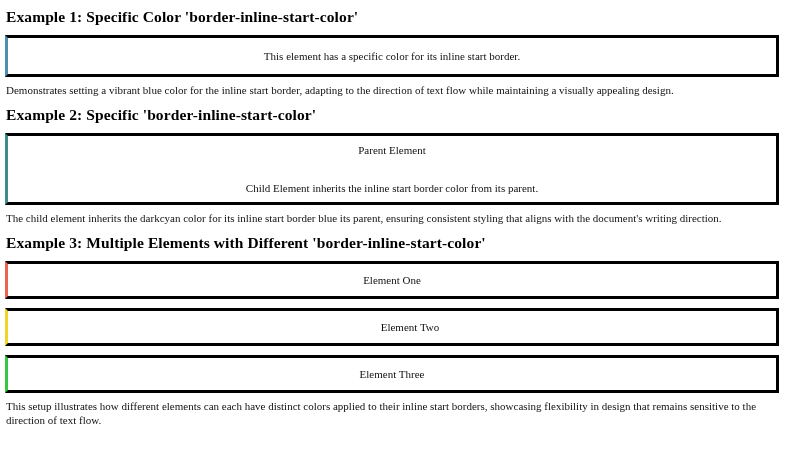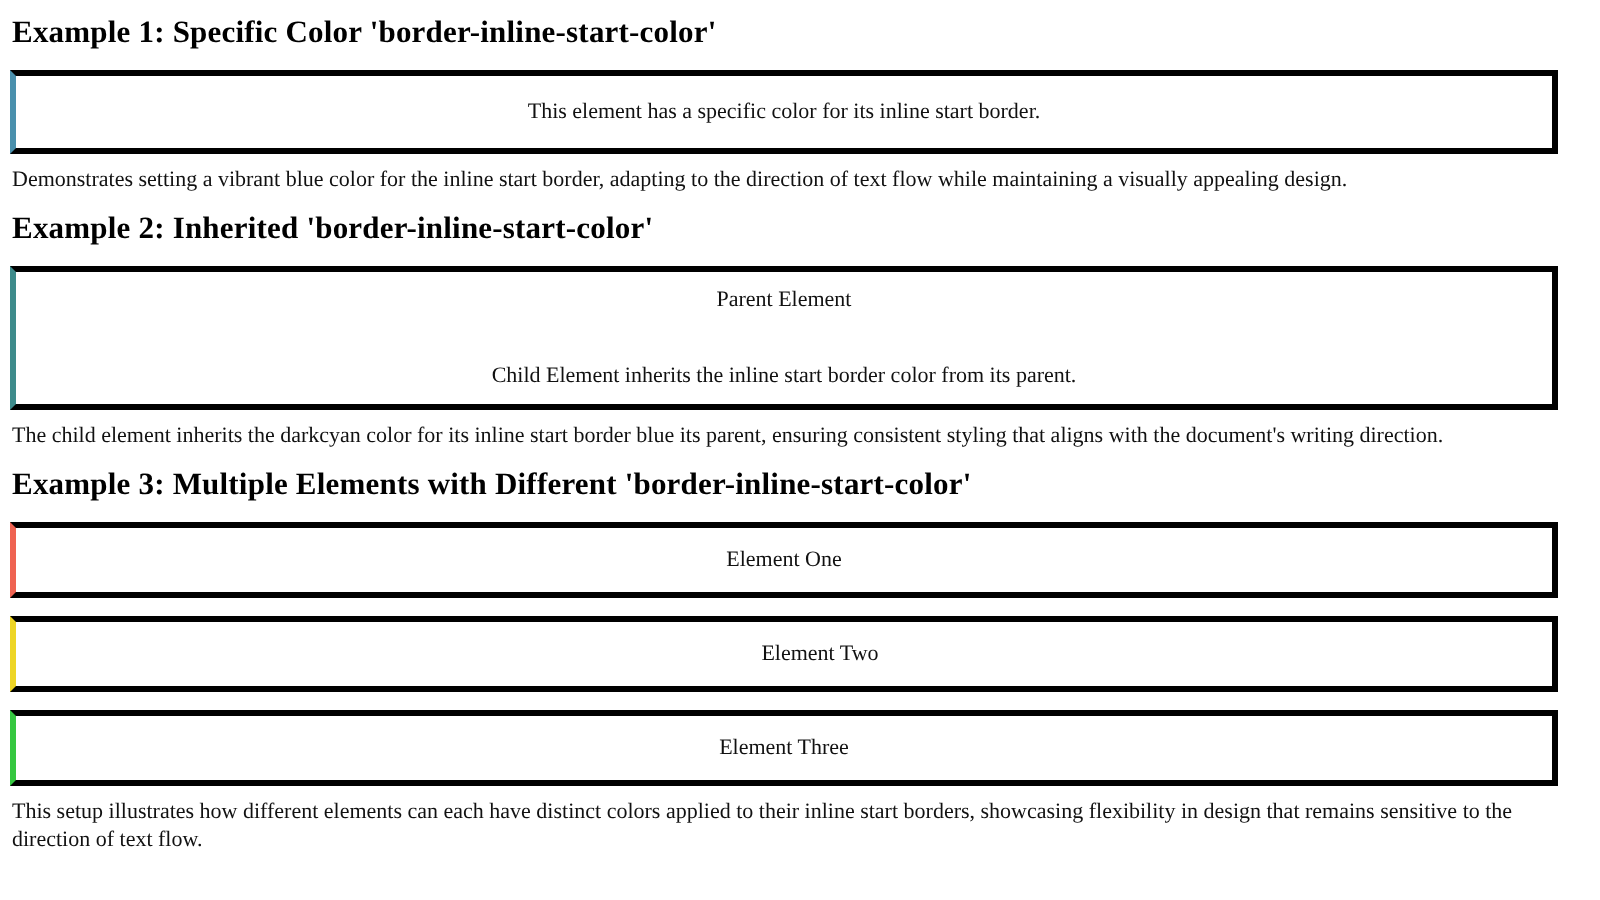--- a/index.html
+++ b/index.html
@@ -98,21 +98,21 @@
     <h2 class="section-heading">Example 1: Specific Color 'border-inline-start-color'</h2>
 
     <div class="demo-box box-example-1" id="box1" style="border-top-color: rgb(0, 0, 0); border-right-color: rgb(0, 0, 0); border-bottom-color: rgb(0, 0, 0); border-inline-start-color: rgb(74, 144, 173);">
       <span class="box-line">This element has a specific color for its inline start border.</span>
     </div>
 
     <p class="description">Demonstrates setting a vibrant blue color for the inline start border, adapting to the direction of text flow while maintaining a visually appealing design.</p>
   </section>
 
   <section class="section">
-    <h2 class="section-heading">Example 2: Inherited 'border-inline-start-color'</h2>
+    <h2 class="section-heading">Example 2: Specific 'border-inline-start-color'</h2>
 
     <div class="demo-box box-example-2" id="box2" style="border-top-color: rgb(0, 0, 0); border-right-color: rgb(0, 0, 0); border-bottom-color: rgb(0, 0, 0); border-inline-start-color: rgb(61, 139, 139);">
       <span class="box-line">Parent Element</span>
       <span class="box-line">Child Element inherits the inline start border color from its parent.</span>
     </div>
 
     <p class="description">The child element inherits the darkcyan color for its inline start border blue its parent, ensuring consistent styling that aligns with the document's writing direction.</p>
   </section>
 
   <section class="section">

